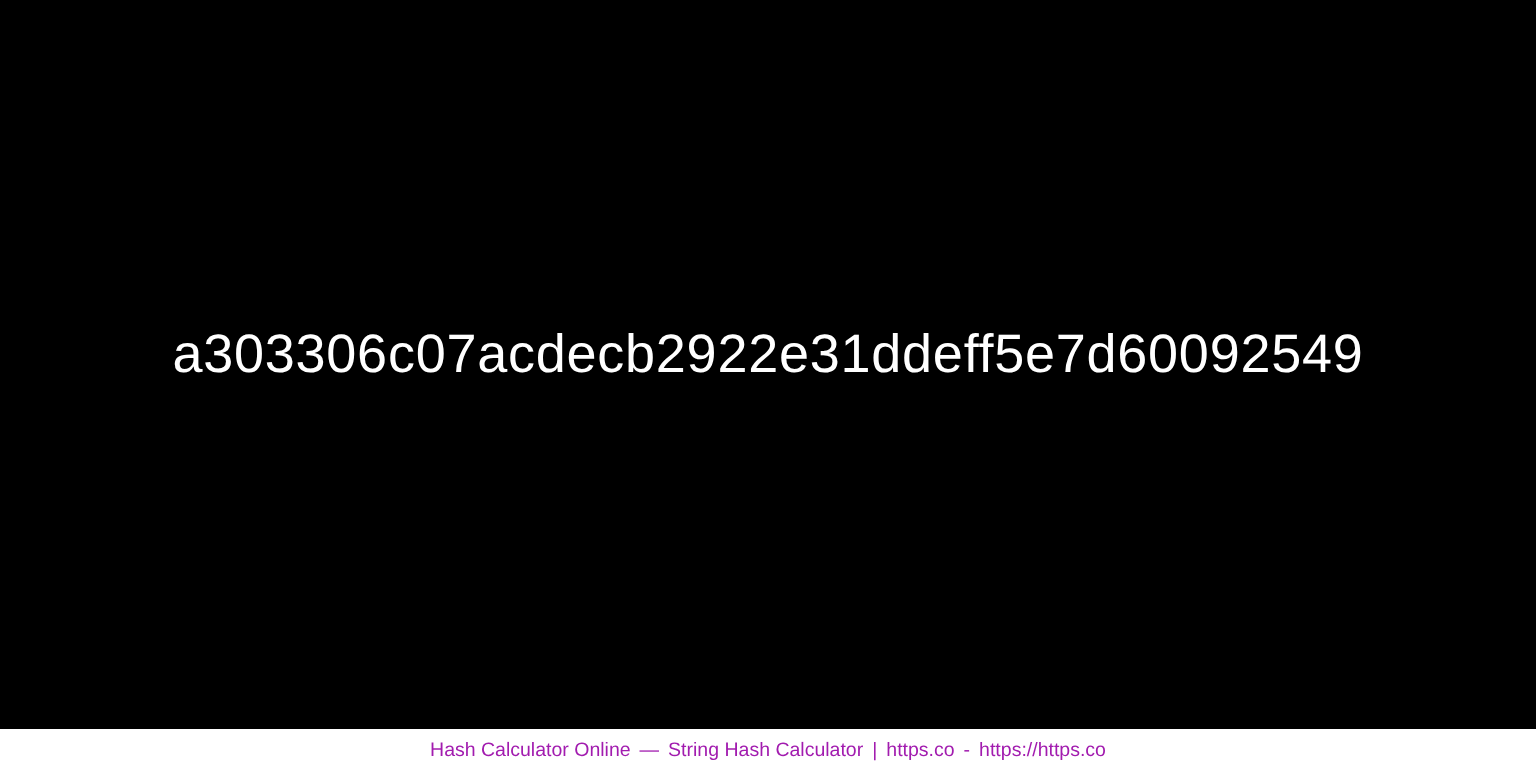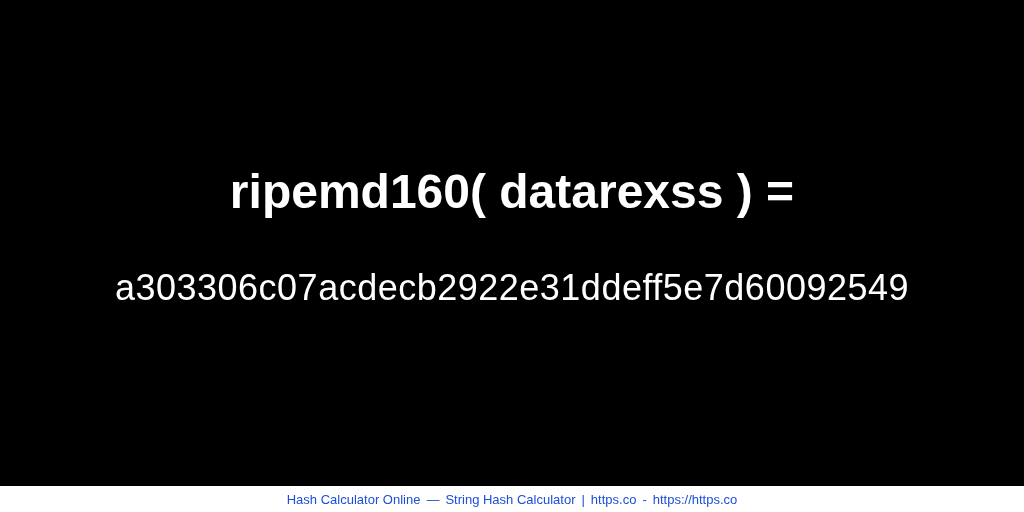--- a/index.html
+++ b/index.html
@@ -42,32 +42,31 @@
     .footer {
       position: absolute;
       bottom: 0;
       left: 0;
       right: 0;
       height: 26px;
       background: #ffffff;
       display: flex;
       justify-content: center;
       align-items: center;
-      color: #1d4ed8;
+      color: #a21caf;
       font-size: 13px;
     }
     .footer-sep {
       margin: 0 6px;
     }
   </style>
 </head>
 <body>
 
 <div class="main-content">
-  <h1 class="heading">ripemd160( datarexss ) =</h1>
   <div class="hash-output">a303306c07acdecb2922e31ddeff5e7d60092549</div>
 </div>
 
 <div class="footer">
   <span>Hash Calculator Online</span>
   <span class="footer-sep">—</span>
   <span>String Hash Calculator</span>
   <span class="footer-sep">|</span>
   <span>https.co</span>
   <span class="footer-sep">-</span>

